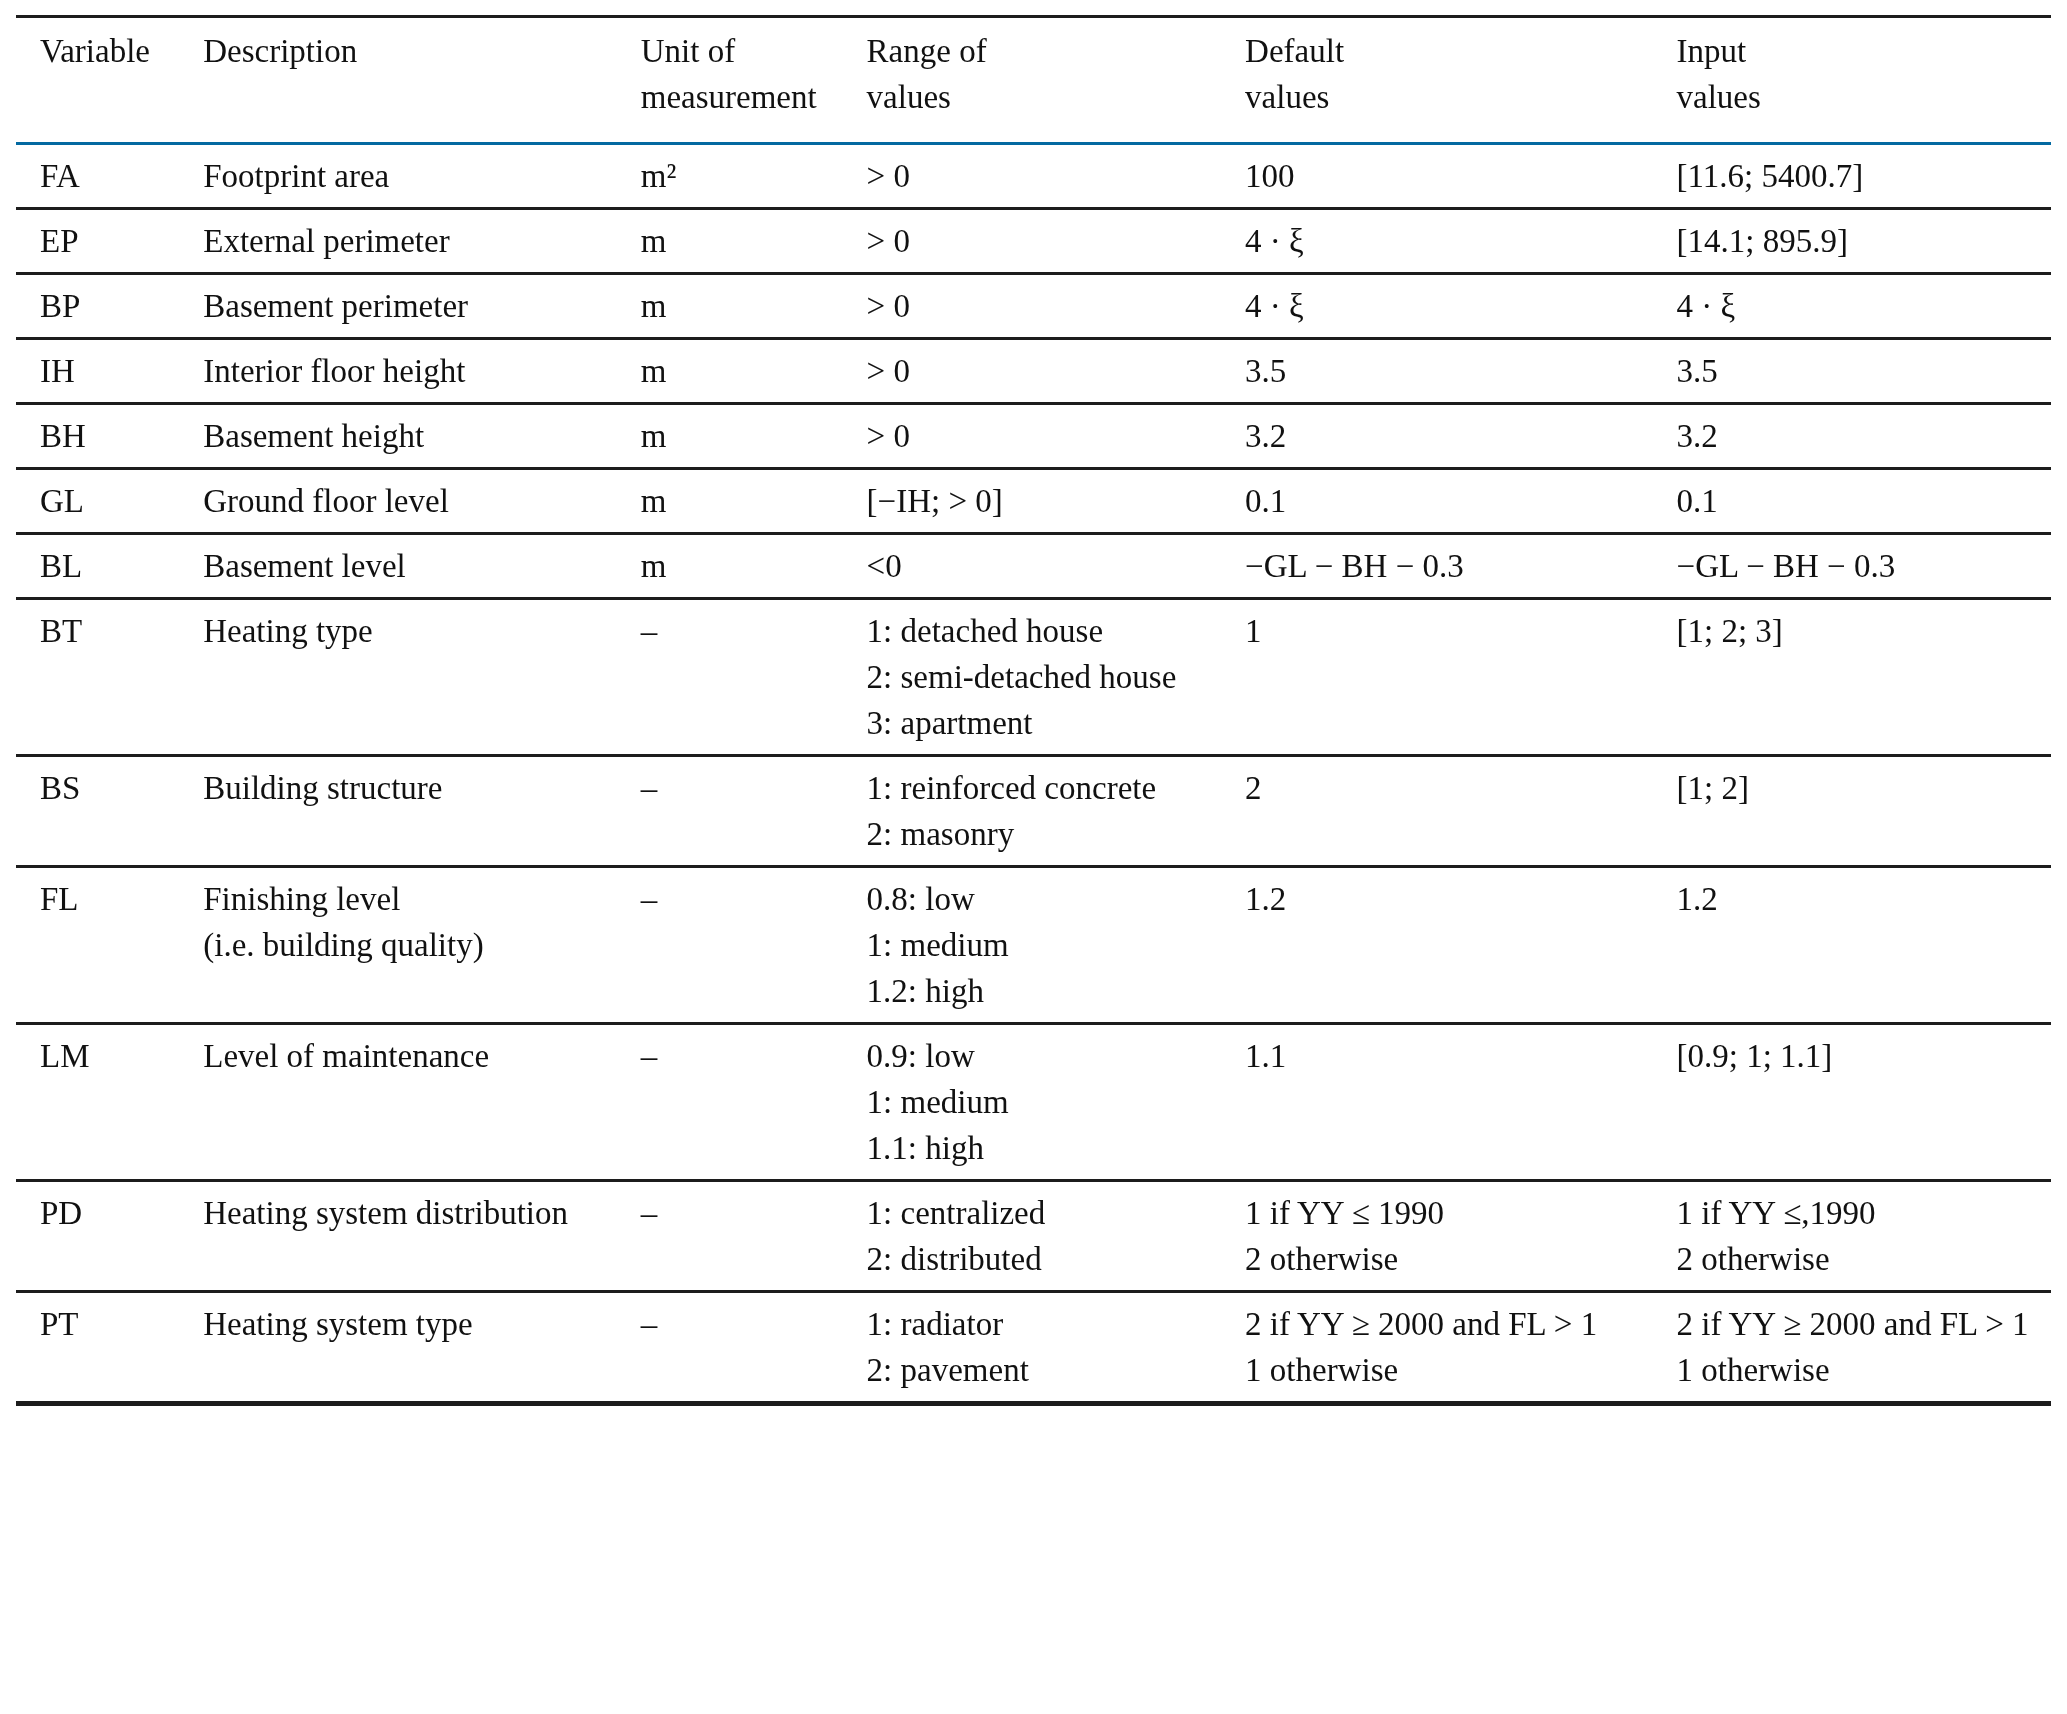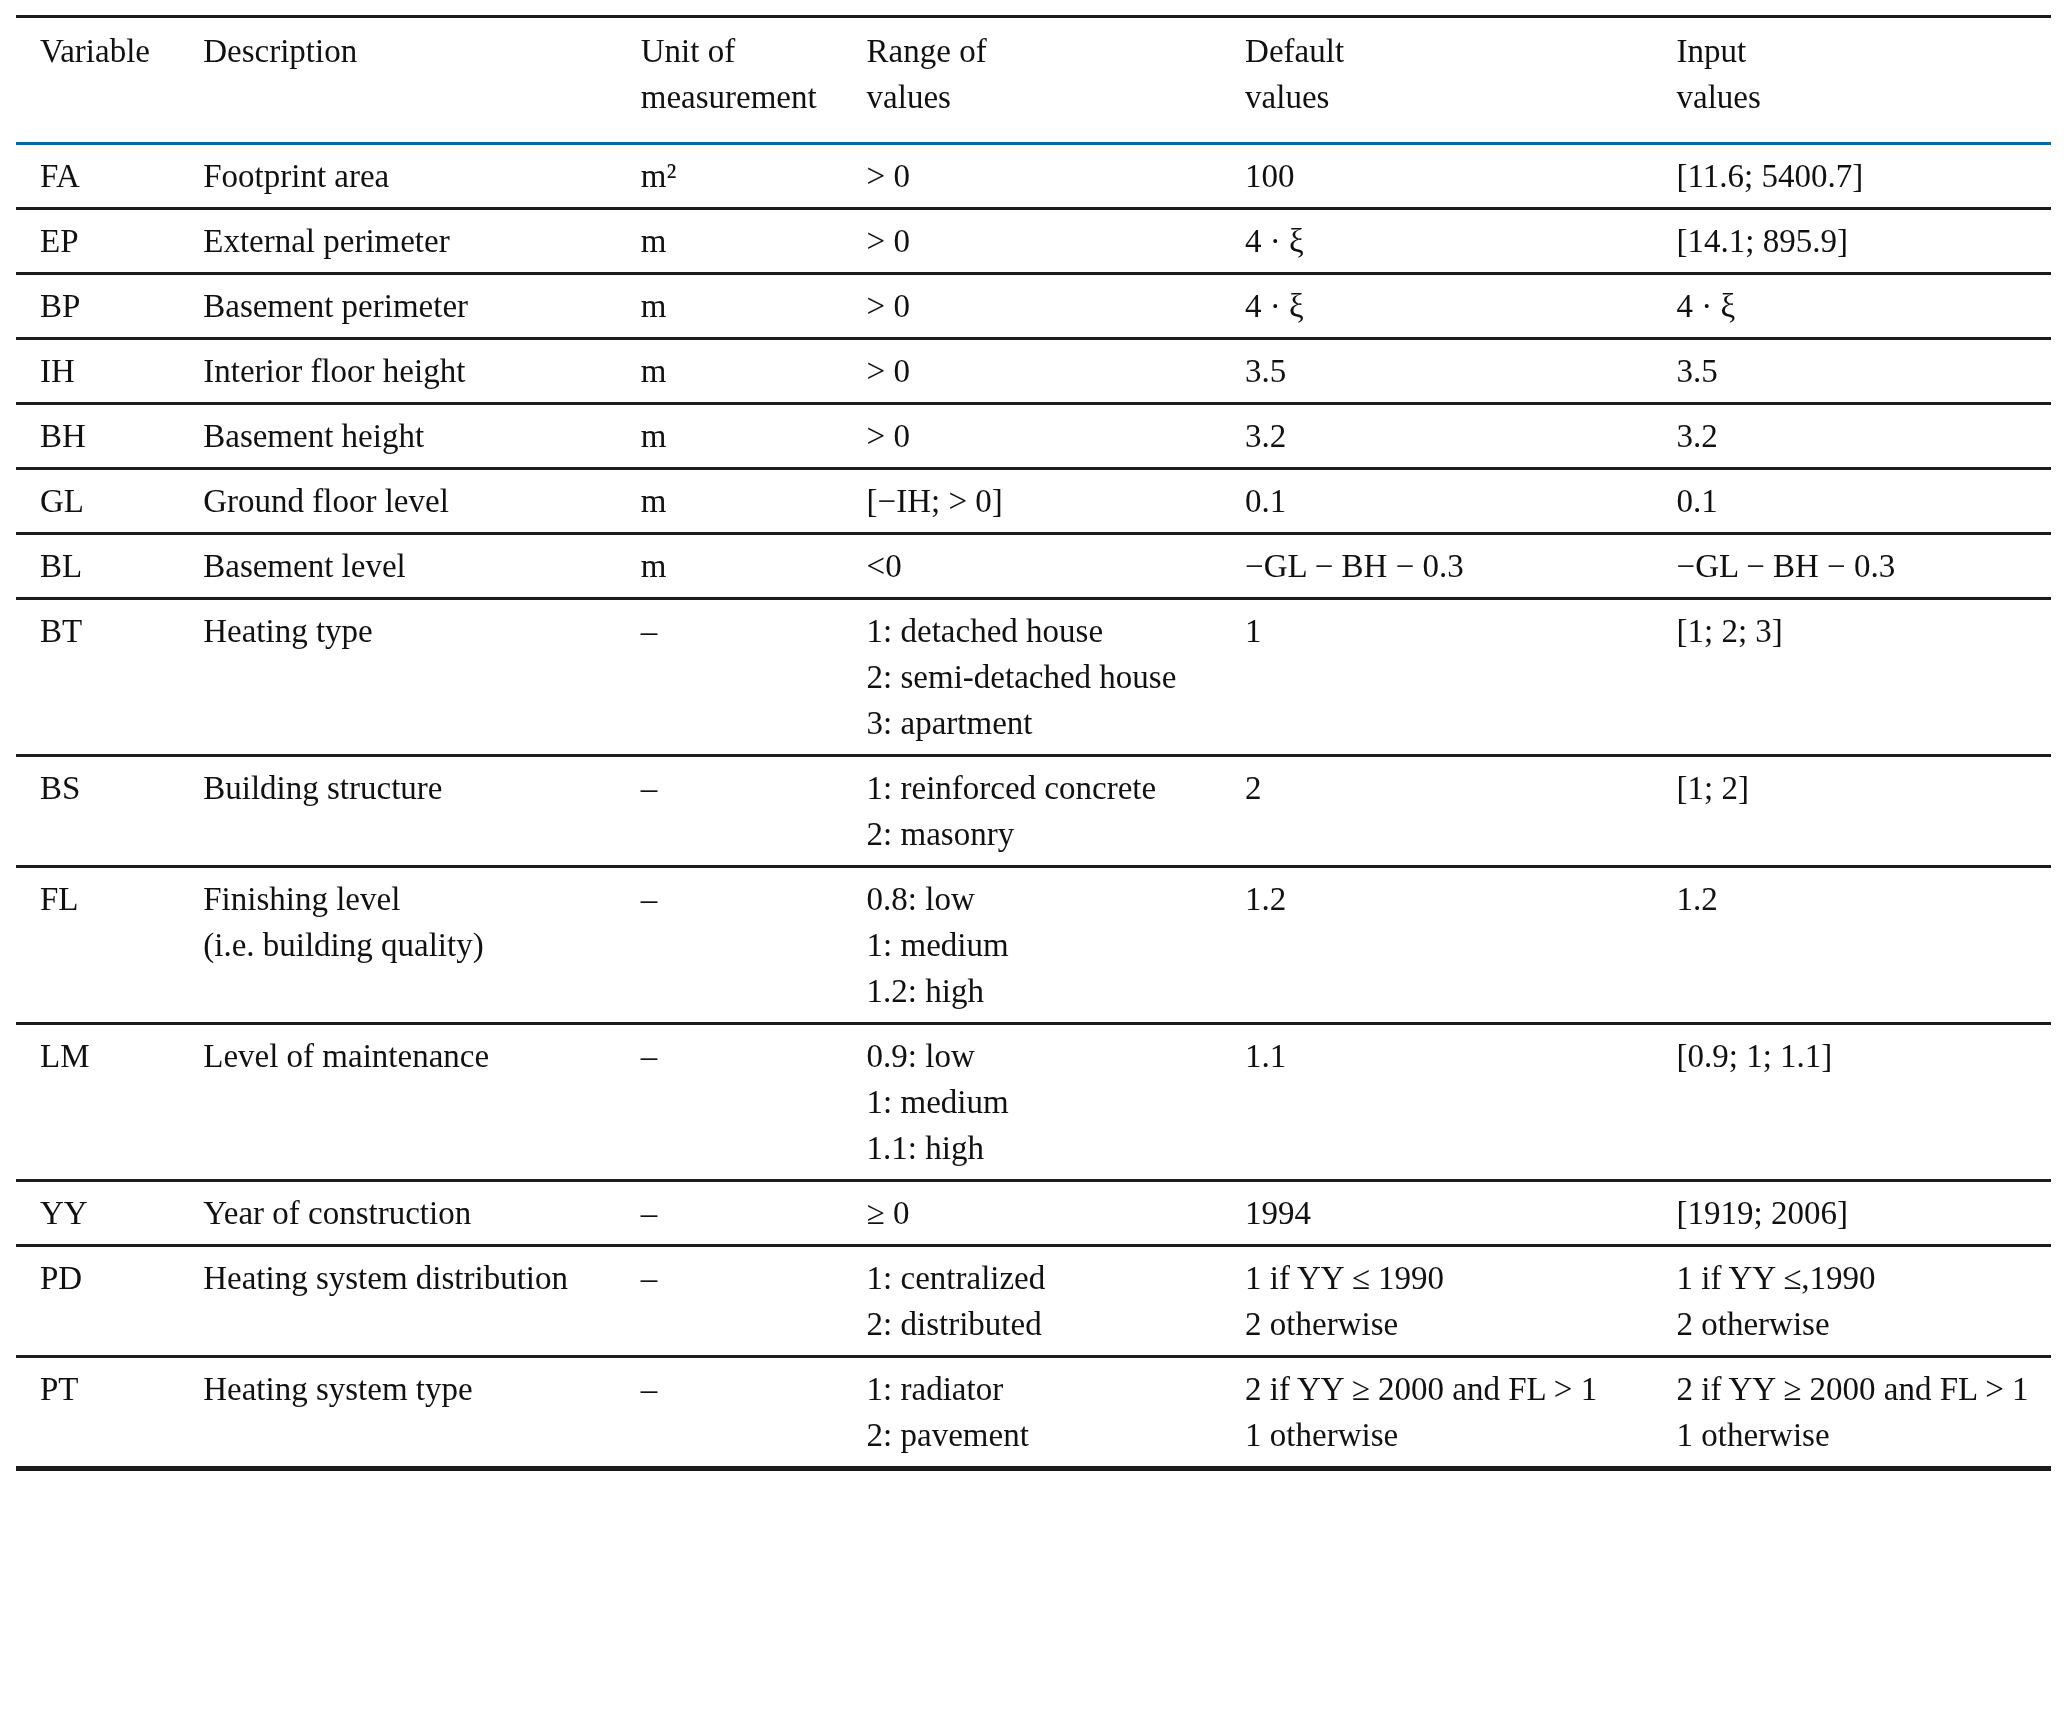--- a/index.html
+++ b/index.html
@@ -169,28 +169,20 @@
     <td>LM</td>
     <td>Level of maintenance</td>
     <td>–</td>
     <td>0.9: low
 1: medium
 1.1: high</td>
     <td>1.1</td>
     <td>[0.9; 1; 1.1]</td>
   </tr>
       <tr>
-    <td>YY</td>
-    <td>Year of construction</td>
-    <td>–</td>
-    <td>≥ 0</td>
-    <td>1994</td>
-    <td>[1919; 2006]</td>
-  </tr>
-      <tr>
     <td>PD</td>
     <td>Heating system distribution</td>
     <td>–</td>
     <td>1: centralized
 2: distributed</td>
     <td>1 if YY ≤ 1990
 2 otherwise</td>
     <td>1 if YY ≤,1990
 2 otherwise</td>
   </tr>

